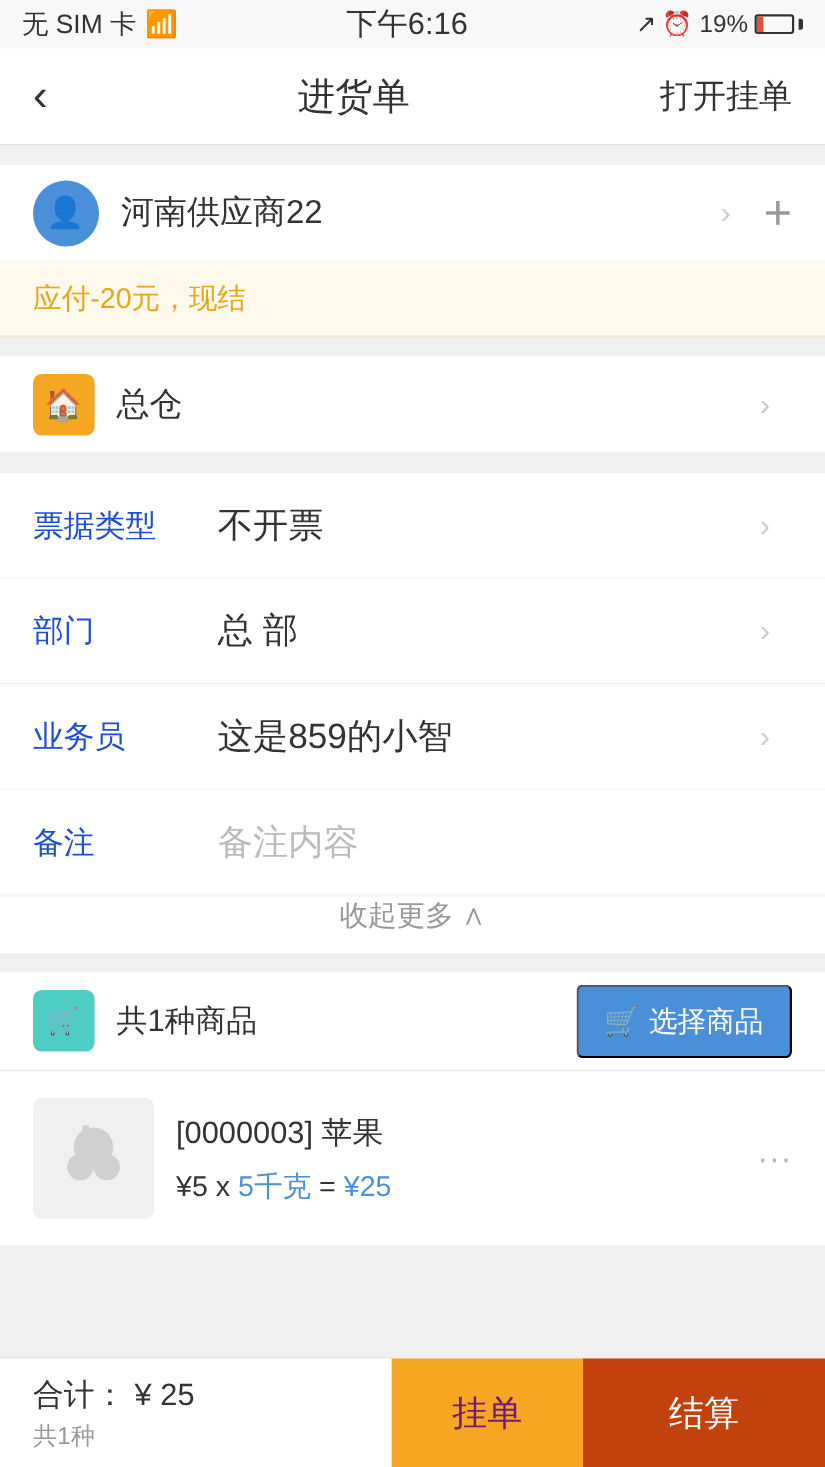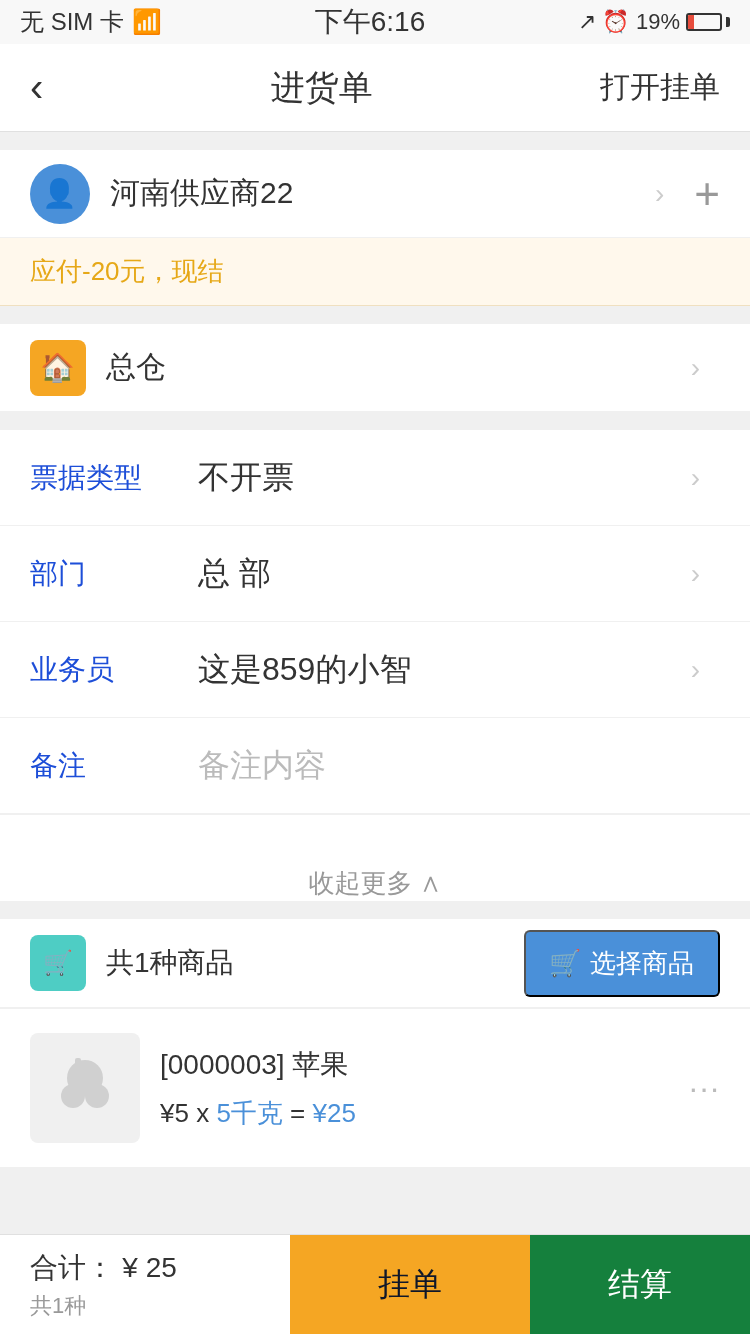--- a/index.html
+++ b/index.html
@@ -136,23 +136,23 @@
       color: #333;
       margin-left: 28px;
     }
     .form-value.placeholder {
       color: #bbb;
     }
 
     
     .collapse-bar {
       background: #fff;
-      height: 87px;
-      display: flex;
-      align-items: flex-end;
+      height: 52px;
+      display: flex;
+      align-items: flex-start;
       justify-content: center;
       font-size: 26px;
       color: #999;
       border-top: 1px solid #f0f0f0;
       cursor: pointer;
     }
 
     
     .product-header {
       background: #fff;
@@ -233,33 +233,33 @@
       color: #333;
       font-weight: 500;
     }
     .summary-total span { font-size: 28px; }
     .summary-count {
       font-size: 22px;
       color: #999;
       margin-top: 4px;
     }
     .btn-pending {
-      width: 240px;
+      width: 174px;
       height: 100px;
       background: #f5a623;
-      color: #0f172a;
+      color: #701a75;
       font-size: 32px;
       display: flex; align-items: center; justify-content: center;
       cursor: pointer;
       border: none;
     }
     .btn-checkout {
       width: 220px;
       height: 100px;
-      background: #15803d;
+      background: #c2410c;
       color: #fff;
       font-size: 32px;
       display: flex; align-items: center; justify-content: center;
       cursor: pointer;
       border: none;
     }
   </style>
 </head>
 <body>
 

